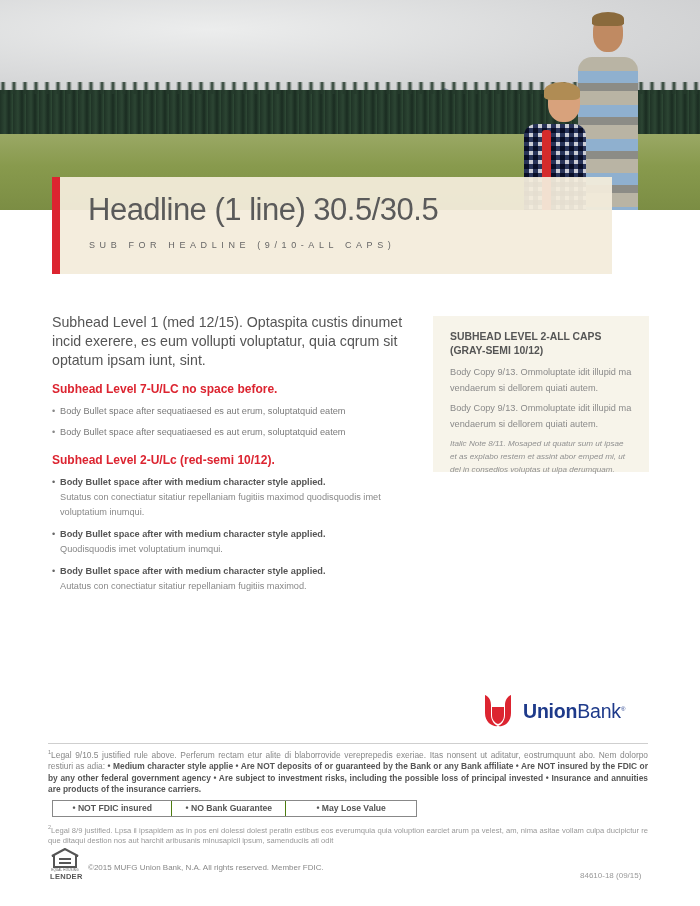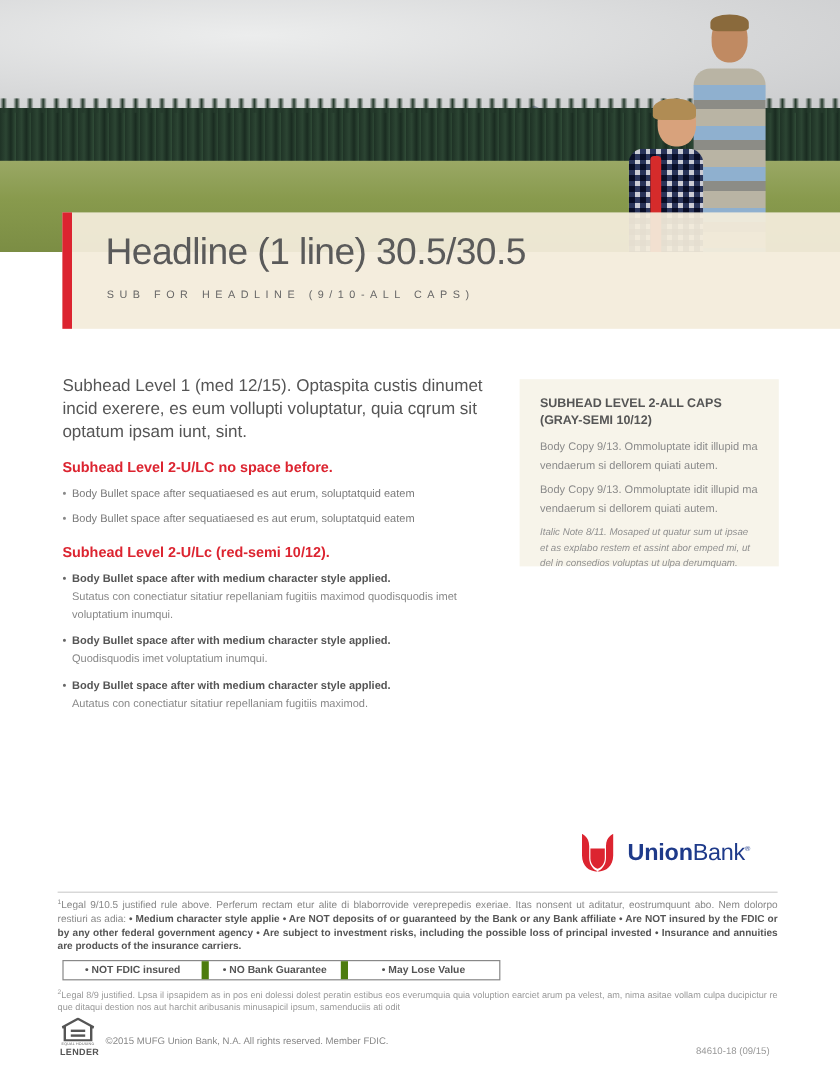--- a/index.html
+++ b/index.html
@@ -26,21 +26,21 @@
     background: repeating-linear-gradient(180deg, #b9b4a4 0px, #b9b4a4 14px, #8fb0cf 14px, #8fb0cf 26px, #8c8c86 26px, #8c8c86 34px); }
   .hero .kid-head { position:absolute; left: 30px; top: 72px; width: 32px; height: 38px; border-radius: 45%; background: #d8a27c; }
   .hero .kid-hair { position:absolute; left: 26px; top: 70px; width: 36px; height: 18px; border-radius: 50% 50% 20% 20%; background: #b08c54; }
   .hero .kid-body { position:absolute; left: 6px; top: 112px; width: 62px; height: 90px; border-radius: 12px 12px 0 0;
     background: repeating-linear-gradient(90deg, #2e3a62 0px, #2e3a62 5px, #e8e8ec 5px, #e8e8ec 9px),
                 repeating-linear-gradient(0deg, #2e3a62 0px, #2e3a62 5px, #dfe0e6 5px, #dfe0e6 9px);
     background-blend-mode: multiply; }
   .hero .strap { position:absolute; left: 24px; top: 118px; width: 9px; height: 86px; background: #d52b2b; border-radius: 3px; }
 
   
-  .headline-box { position: absolute; left: 52px; top: 177px; width: 648px; height: 97px;
+  .headline-box { position: absolute; left: 52px; top: 177px; width: 560px; height: 97px;
     background: rgba(243, 236, 219, 0.94); }
   .headline-box .red-bar { position: absolute; left: 0; top: 0; width: 8px; height: 97px; background: #dc2430; }
   .headline { position: absolute; left: 36px; top: 17px; font-family: "Liberation Sans", sans-serif;
     font-size: 31px; font-weight: 300; color: #5a5a5a; letter-spacing: -0.5px; line-height: 1; }
   .subheadline { position: absolute; left: 37px; top: 63px; font-size: 9px; letter-spacing: 4.6px; color: #666; text-transform: uppercase; }
 
   
   .left-col { position: absolute; left: 52px; top: 313px; width: 360px; }
   .subhead1 { font-size: 14.2px; line-height: 19px; color: #555; font-weight: 500; margin-bottom: 12px; }
   .subhead2 { font-size: 12px; font-weight: bold; color: #dc2430; margin-bottom: 8px; }
@@ -67,21 +67,21 @@
   .logo-text .union { font-weight: bold; }
   .logo-text .bank { font-weight: normal; }
   .logo-text .reg { font-size: 6px; vertical-align: super; color: #1e3a8a; }
 
   
   .rule { position: absolute; left: 48px; top: 743px; width: 600px; height: 1px; background: #cfcfcf; }
   .legal1 { position: absolute; left: 48px; top: 747px; width: 600px; font-size: 8.4px; line-height: 11.4px; color: #888; text-align: justify; }
   .legal1 sup, .legal2 sup { font-size: 5.5px; }
   .legal1 .strong { font-weight: bold; color: #555; }
   .disclosure-table { position: absolute; left: 52px; top: 800px; width: 365px; height: 17px; display: flex; border: 1px solid #888; }
-  .disclosure-table .cell { flex: 1; font-size: 8.6px; font-weight: bold; color: #555; text-align: center; line-height: 15px; border-right: 6px solid #4d7c0f; }
+  .disclosure-table .cell { flex: 1; font-size: 8.6px; font-weight: bold; color: #555; text-align: center; line-height: 15px; border-right: 1px solid #4d7c0f; }
   .disclosure-table .cell:last-child { border-right: none; flex: 1.15; }
   .disclosure-table .cell:first-child { flex: 1.05; }
   .legal2 { position: absolute; left: 48px; top: 822px; width: 600px; font-size: 7.6px; line-height: 10.4px; color: #999; text-align: justify; }
 
   
   .ehl { position: absolute; left: 50px; top: 848px; width: 30px; height: 34px; }
   .ehl .label-small { position:absolute; left: 0; top: 20px; width: 30px; font-size: 3px; text-align:center; color:#555; letter-spacing: 0.2px; }
   .ehl .label-big { position:absolute; left: 0; top: 24px; width: 30px; font-size: 7.5px; font-weight: bold; text-align:center; color:#555; letter-spacing: 0.3px; }
   .footer-text { position: absolute; left: 88px; top: 862px; font-size: 8px; line-height: 11px; color: #888; }
   .footer-text .url { color: #555; margin-left: 6px; }
@@ -107,21 +107,21 @@
 </div>
 
 <div class="headline-box">
   <div class="red-bar"></div>
   <div class="headline">Headline (1 line) 30.5/30.5</div>
   <div class="subheadline">SUB FOR HEADLINE (9/10-ALL CAPS)</div>
 </div>
 
 <div class="left-col">
   <p class="subhead1">Subhead Level 1 (med 12/15). Optaspita custis dinumet incid exerere, es eum vollupti voluptatur, quia cqrum sit optatum ipsam iunt, sint.</p>
-  <p class="subhead2">Subhead Level 2-U/LC no space before.</p>
+  <p class="subhead2">Subhead Level 7-U/LC no space before.</p>
   <ul class="bullets">
     <li>Body Bullet space after sequatiaesed es aut erum, soluptatquid eatem</li>
     <li>Body Bullet space after sequatiaesed es aut erum, soluptatquid eatem</li>
   </ul>
 
   <p class="subhead2b">Subhead Level 2-U/Lc (red-semi 10/12).</p>
   <ul class="bullets2">
     <li>
       <span class="b-strong">Body Bullet space after with medium character style applied.</span>
       <span>Sutatus con conectiatur sitatiur repellaniam fugitiis maximod quodisquodis imet voluptatium inumqui.</span>

